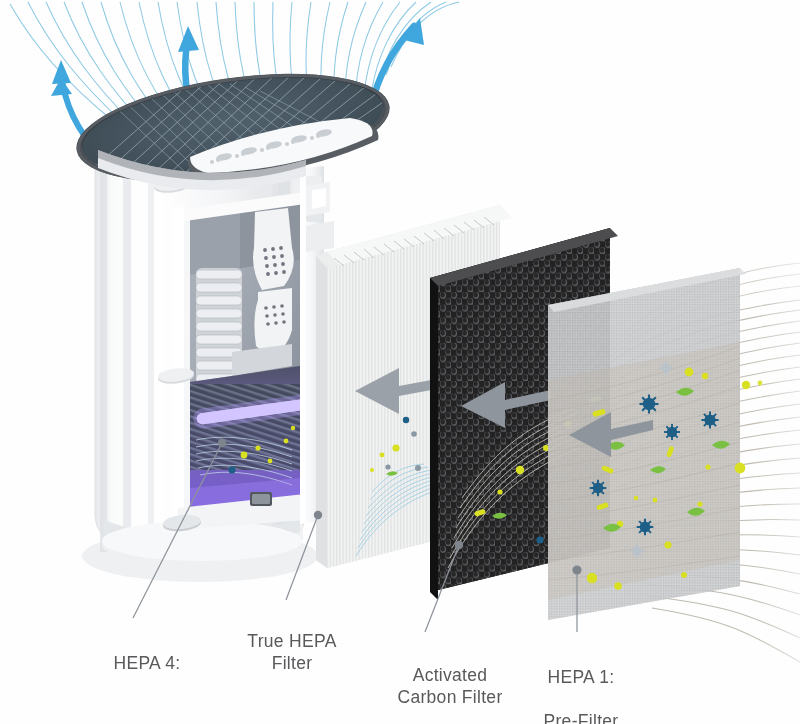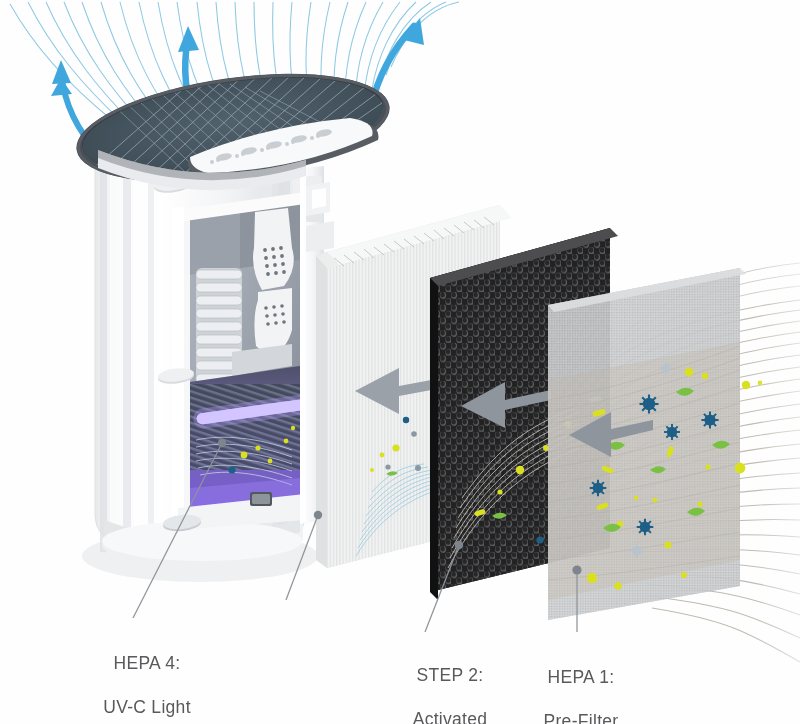--- a/index.html
+++ b/index.html
@@ -649,28 +649,28 @@
       <circle cx="318" cy="515" r="4.2"></circle>
       <circle cx="459" cy="545" r="4.2"></circle>
       <circle cx="577" cy="570" r="4.6"></circle>
     </g>
 
     <rect x="752" y="0" width="48" height="724" fill="url(#fadeRight)" opacity="0.55"></rect>
   </svg>
 
   <div class="lbl" style="left:82px;top:630px;width:130px;">
     <div>HEPA 4:</div>
-    <div>UV-C Light</div>
   </div>
 
   <div class="lbl" style="left:228px;top:608px;width:128px;">
+    <div>True HEPA
+Filter</div>
   </div>
 
   <div class="lbl" style="left:370px;top:642px;width:160px;">
-    <div>STEP 2:</div>
     <div>Activated
 Carbon Filter</div>
   </div>
 
   <div class="lbl" style="left:518px;top:644px;width:126px;">
     <div>HEPA 1:</div>
     <div>Pre-Filter</div>
   </div>
 
 </div>

